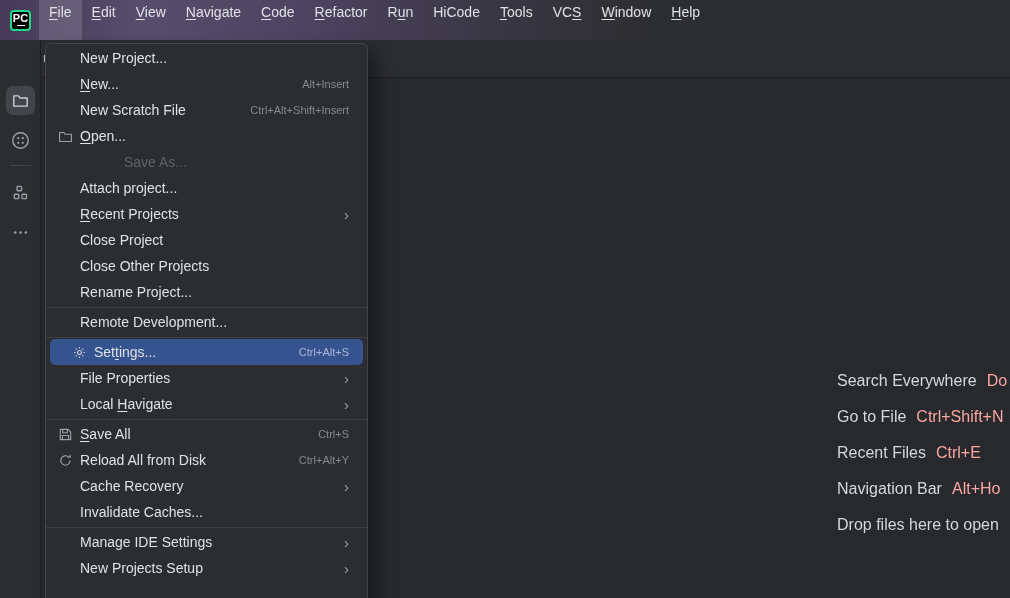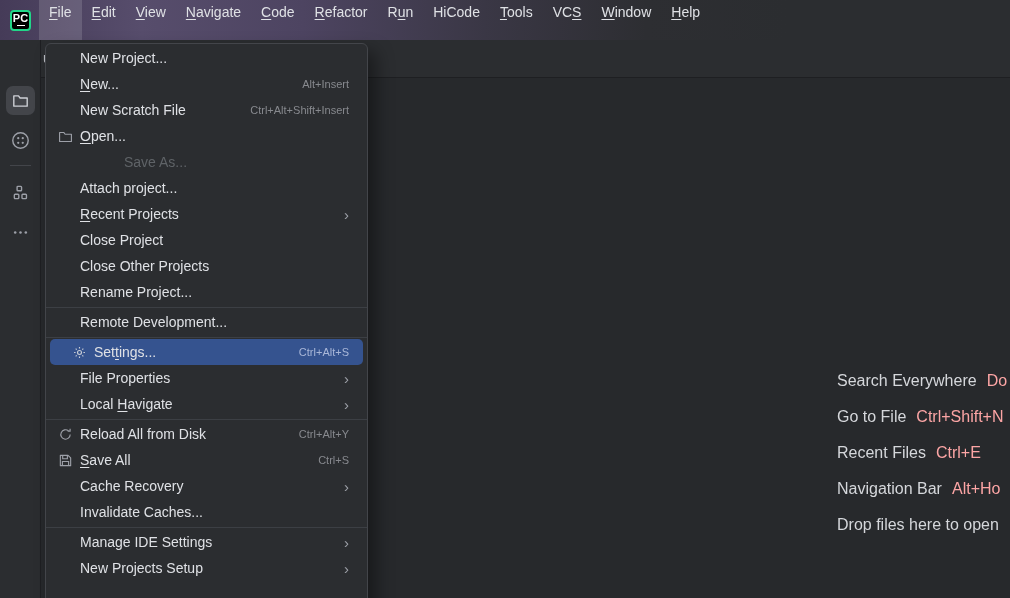--- a/index.html
+++ b/index.html
@@ -204,35 +204,35 @@
   <div class="mi">
       <span class="ic"></span>
       <span class="lb"><span>Local </span><u>H</u><span>avigate</span></span>
       <span class="ar">›</span>
     </div>
 
   <div class="mi-sep"></div>
   <div class="mi">
     <span class="ic">
       <svg width="15" height="15" viewBox="0 0 16 16" fill="none" stroke="currentColor" stroke-width="1.2">
+        <path d="M2.5 2.5h8.2l2.8 2.8v8.2H2.5z" stroke-linejoin="round"></path>
+        <path d="M5 2.7v3.4h5V2.7M4.7 13.3V9h6.6v4.3"></path>
+      </svg>
+    </span>
+    <span class="lb"><span></span><u>S</u><span>ave All</span></span>
+    <span class="sc">Ctrl+S</span>
+  </div>
+  <div class="mi">
+    <span class="ic">
+      <svg width="15" height="15" viewBox="0 0 16 16" fill="none" stroke="currentColor" stroke-width="1.2">
         <path d="M13 8a5 5 0 1 1-1.8-3.85M12.9 1.8v2.6h-2.6"></path>
       </svg>
     </span>
     <span class="lb">Reload All from Disk</span>
     <span class="sc">Ctrl+Alt+Y</span>
-  </div>
-  <div class="mi">
-    <span class="ic">
-      <svg width="15" height="15" viewBox="0 0 16 16" fill="none" stroke="currentColor" stroke-width="1.2">
-        <path d="M2.5 2.5h8.2l2.8 2.8v8.2H2.5z" stroke-linejoin="round"></path>
-        <path d="M5 2.7v3.4h5V2.7M4.7 13.3V9h6.6v4.3"></path>
-      </svg>
-    </span>
-    <span class="lb"><span></span><u>S</u><span>ave All</span></span>
-    <span class="sc">Ctrl+S</span>
   </div>
   <div class="mi">
       <span class="ic"></span>
       <span class="lb">Cache Recovery</span>
       <span class="ar">›</span>
     </div>
   <div class="mi">
       <span class="ic"></span>
       <span class="lb">Invalidate Caches...</span>
     </div>

